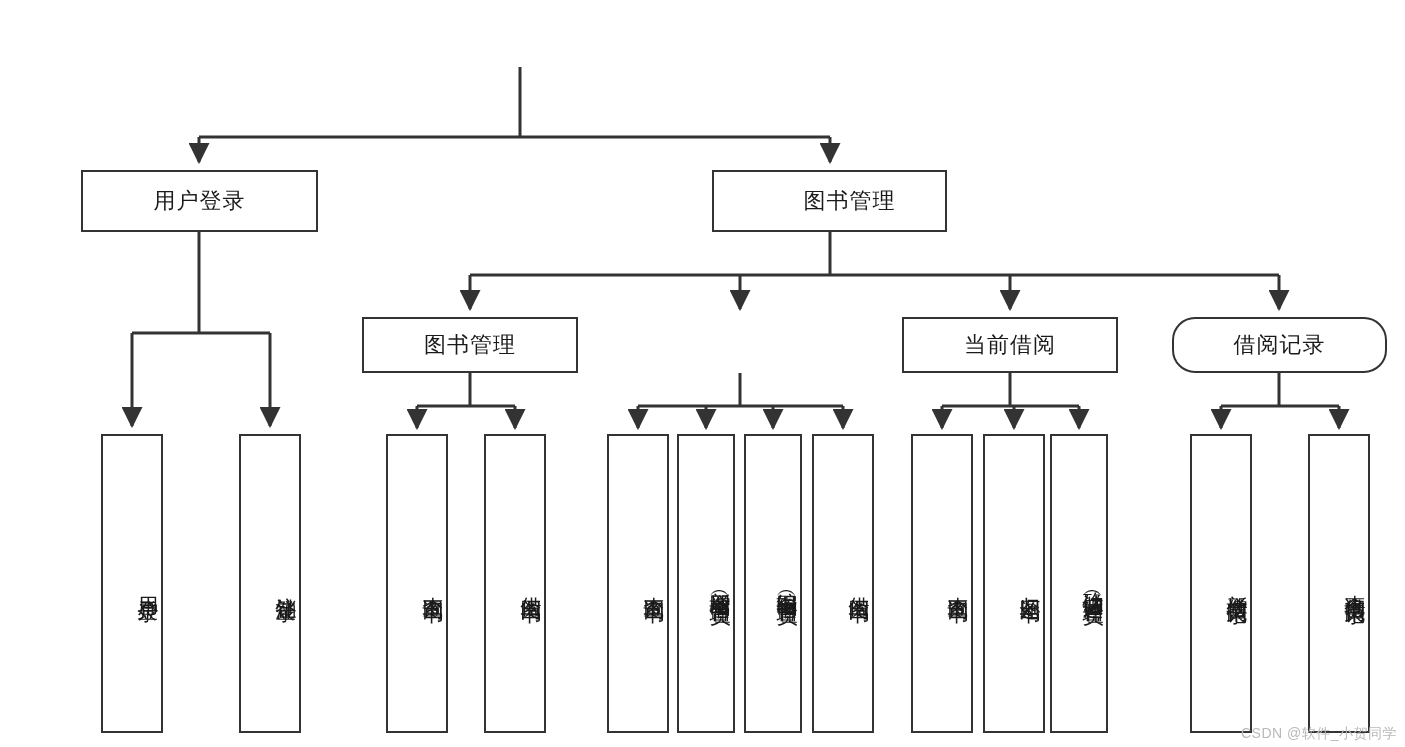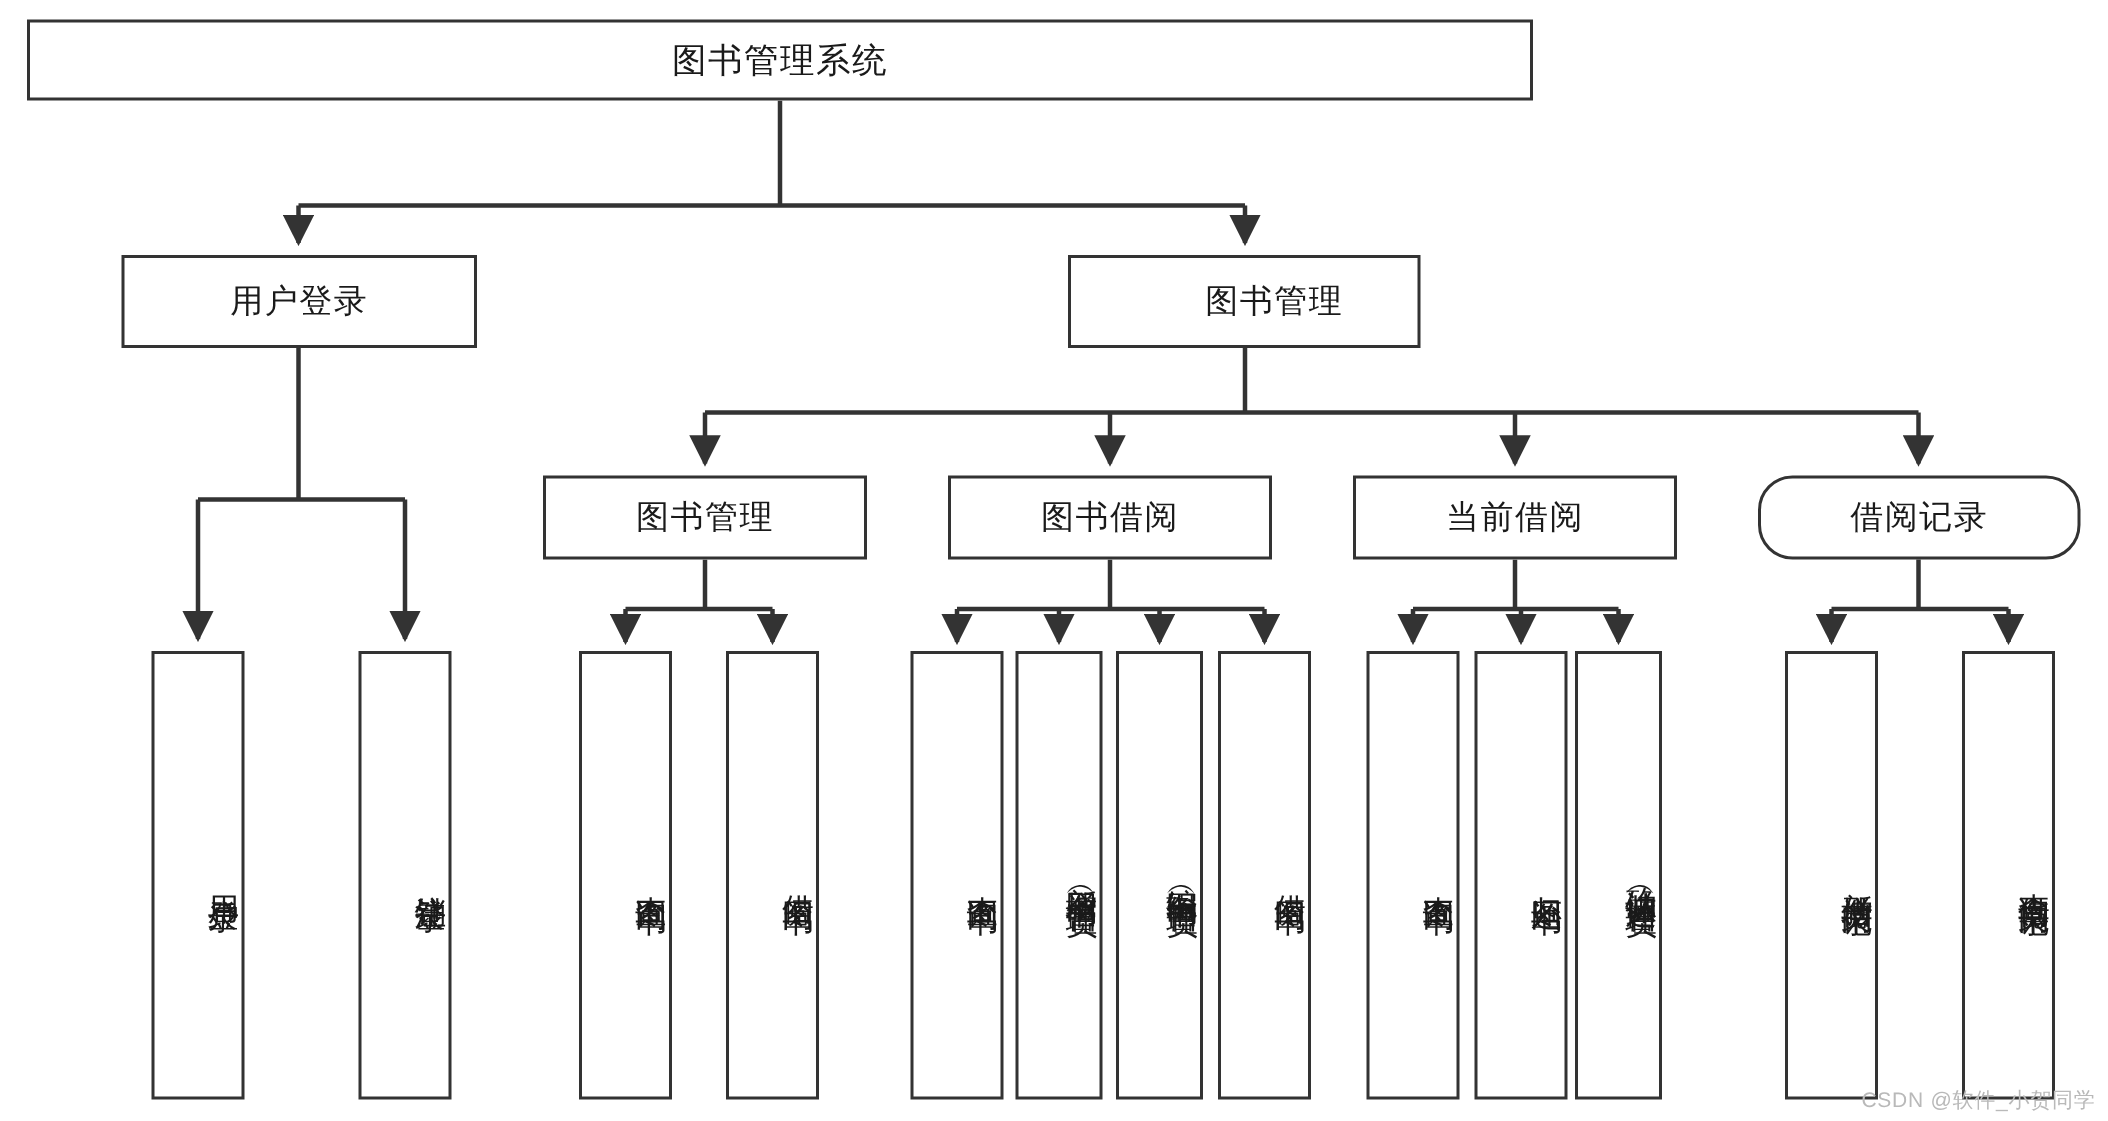--- a/index.html
+++ b/index.html
@@ -110,27 +110,25 @@
       <path d="M 1014 406 L 1014 428" marker-end="url(#arrow)"></path>
       <path d="M 1079 406 L 1079 428" marker-end="url(#arrow)"></path>
 
       <path d="M 1279 373 L 1279 406"></path>
       <path d="M 1221 406 L 1339 406"></path>
       <path d="M 1221 406 L 1221 428" marker-end="url(#arrow)"></path>
       <path d="M 1339 406 L 1339 428" marker-end="url(#arrow)"></path>
     </g>
   </svg>
 
-  <div class="node horiz root" style="left: 18px; top: 13px; width: 1004px; height: 54px;">图书管理系统</div>
 
   <div class="node horiz" style="left: 81px; top: 170px; width: 237px; height: 62px;">用户登录</div>
   <div class="node horiz" style="left: 712px; top: 170px; width: 235px; height: 62px; padding-left: 40px;">图书管理</div>
 
   <div class="node horiz" style="left: 362px; top: 317px; width: 216px; height: 56px;">图书管理</div>
-  <div class="node horiz" style="left: 632px; top: 317px; width: 216px; height: 56px;">图书借阅</div>
   <div class="node horiz" style="left: 902px; top: 317px; width: 216px; height: 56px;">当前借阅</div>
   <div class="node horiz" style="left: 1172px; top: 317px; width: 215px; height: 56px; border-radius: 23px;">借阅记录</div>
 
   <div class="node vert" style="left: 101px; top: 434px; width: 62px; height: 299px;">用户登录</div>
   <div class="node vert" style="left: 239px; top: 434px; width: 62px; height: 299px;">注销登录</div>
   <div class="node vert" style="left: 386px; top: 434px; width: 62px; height: 299px;">查询图书</div>
   <div class="node vert" style="left: 484px; top: 434px; width: 62px; height: 299px;">借阅图书</div>
   <div class="node vert" style="left: 607px; top: 434px; width: 62px; height: 299px;">查询图书</div>
   <div class="node vert" style="left: 677px; top: 434px; width: 58px; height: 299px;">新增图书（管理员）</div>
   <div class="node vert" style="left: 744px; top: 434px; width: 58px; height: 299px;">编辑图书（管理员）</div>

